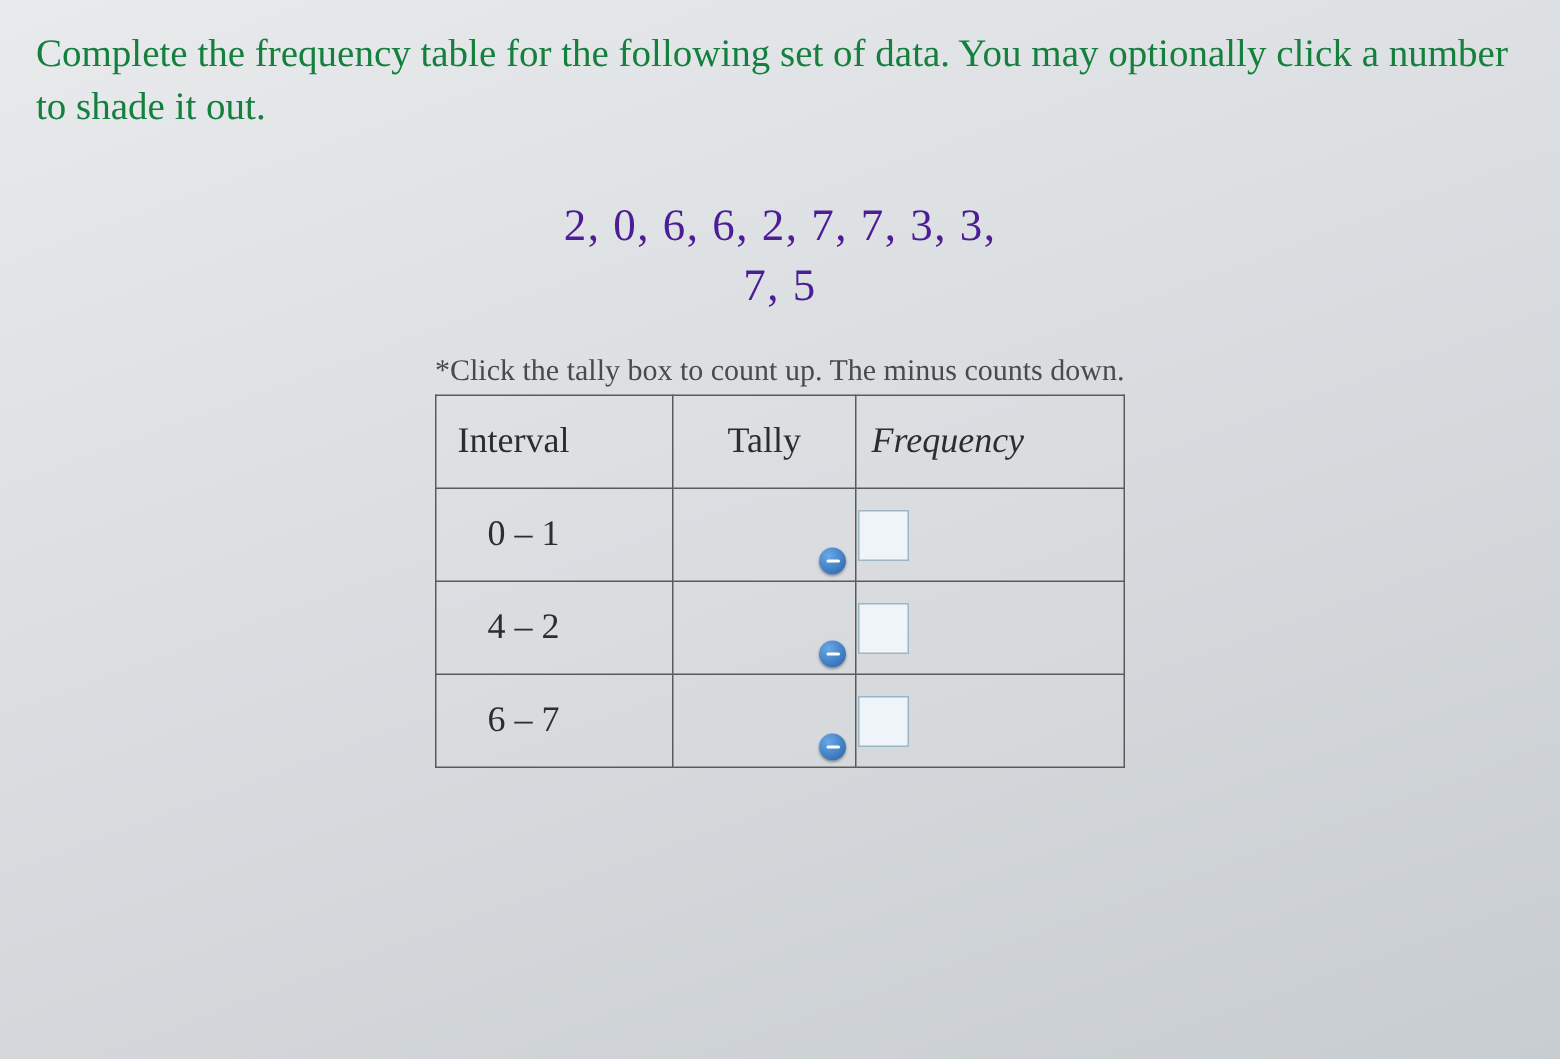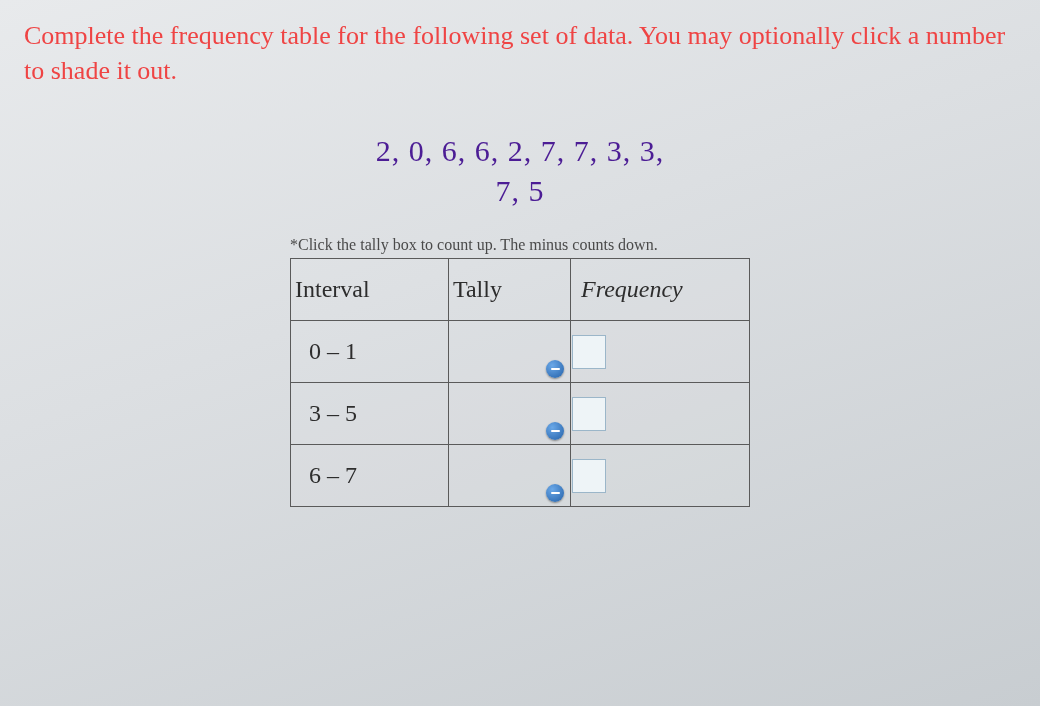--- a/index.html
+++ b/index.html
@@ -12,21 +12,21 @@
     background: linear-gradient(160deg, #e8eaec 0%, #dcdfe2 40%, #c8cdd1 100%);
     color: #2a2a2a;
     overflow: hidden;
   }
   .page {
     padding: 18px 24px;
   }
   .instructions {
     font-size: 26px;
     line-height: 1.35;
-    color: #ef4444;
+    color: #15803d;
     font-weight: 400;
   }
   .data-block {
     margin-top: 46px;
     text-align: center;
     font-size: 30px;
     color: #4c1d95;
     letter-spacing: 1px;
   }
   .data-row {
@@ -35,47 +35,47 @@
   .data-row .num {
     display: inline-block;
     padding: 0 2px;
     cursor: pointer;
   }
   .table-wrap {
     margin: 28px auto 0 auto;
     width: 460px;
   }
   .hint {
-    font-size: 16px;
+    font-size: 20px;
     color: #4a4a4a;
     margin-bottom: 4px;
     font-family: Georgia, serif;
   }
   table.freq {
     border-collapse: collapse;
     width: 100%;
     background: rgba(255,255,255,0.05);
   }
   table.freq th, table.freq td {
     border: 1.5px solid #5a5a5a;
     font-size: 24px;
     text-align: left;
     vertical-align: middle;
     height: 62px;
   }
   table.freq th {
     font-weight: 400;
-    padding: 10px 4px;
+    padding: 10px 14px;
     color: #2d2d2d;
   }
   table.freq th:nth-child(1){ width: 150px; }
-  table.freq th:nth-child(2){ width: 116px; text-align:left;}
+  table.freq th:nth-child(2){ width: 116px; text-align:center;}
   table.freq th:nth-child(3){ width: 170px; padding-left:10px;font-style:italic;}
   td.interval {
-    padding: 0 18px;
+    padding: 0 34px;
     font-size: 24px;
     color: #2d2d2d;
   }
   td.tally {
     position: relative;
     cursor: pointer;
   }
   .minus-btn {
     position: absolute;
     right: 6px;
@@ -141,21 +141,21 @@
         <td class="interval">0 – 1</td>
         <td class="tally">
           <span></span>
           <span class="minus-btn"></span>
         </td>
         <td class="freq-cell">
           <input class="freq-input" value="" style="">
         </td>
       </tr>
       <tr>
-        <td class="interval">3 – 5</td>
+        <td class="interval">4 – 2</td>
         <td class="tally">
           <span></span>
           <span class="minus-btn"></span>
         </td>
         <td class="freq-cell">
           <input class="freq-input" value="" style="">
         </td>
       </tr>
       <tr>
         <td class="interval">6 – 7</td>

